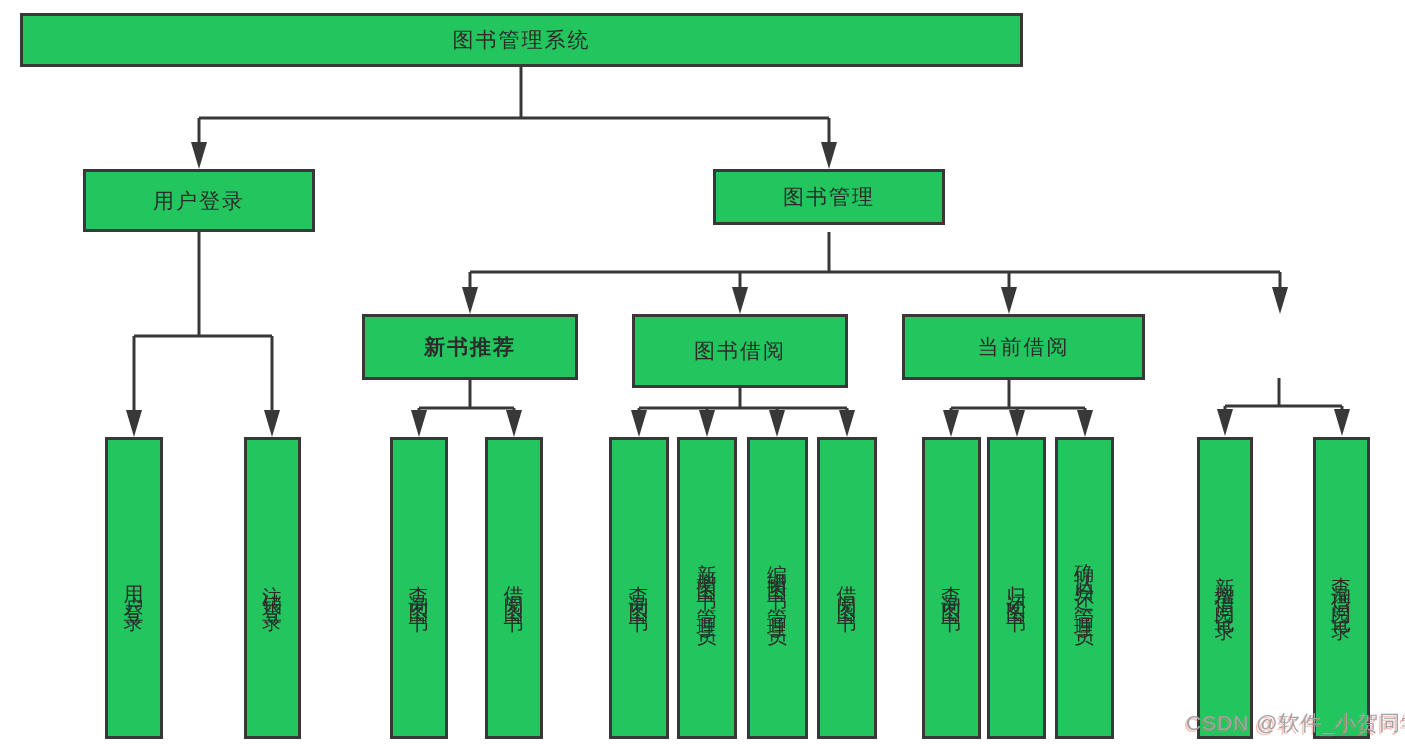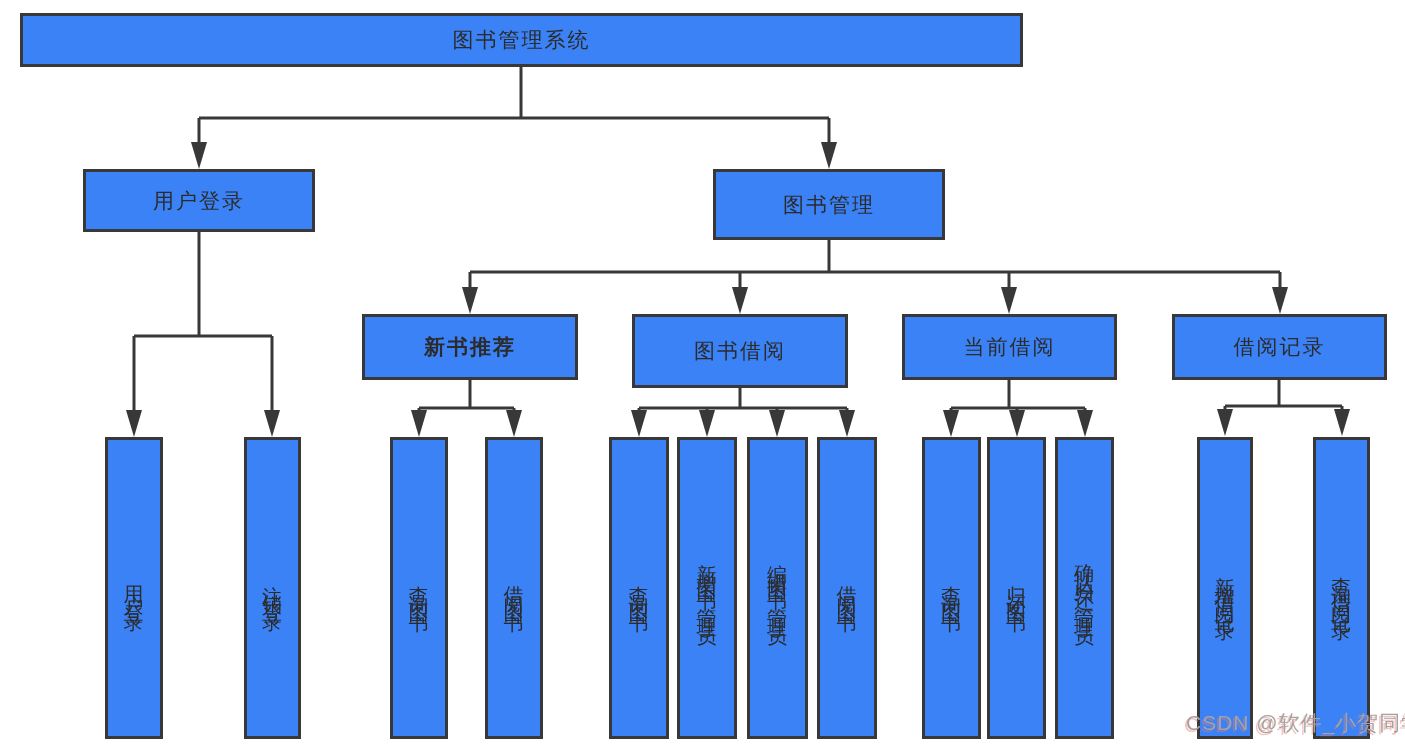--- a/index.html
+++ b/index.html
@@ -18,44 +18,44 @@
     left: 0; top: 0;
     width: 1405px;
     height: 747px;
     pointer-events: none;
   }
 
   .node {
     position: absolute;
     box-sizing: border-box;
     border: 3px solid #383838;
-    background: #3b82f6;
+    background: #22c55e;
     display: flex;
     align-items: center;
     justify-content: center;
     color: #2b2b2b;
   }
 
   .h-node { font-size: 21px; letter-spacing: 2px; white-space: nowrap; }
 
   .leaf span {
     writing-mode: vertical-rl;
     font-size: 20px;
     letter-spacing: 0.45em;
     line-height: 1;
     color: #2b2b2b;
   }
 
   
   .n-root   { left: 20px;   top: 13px;  width: 1003px; height: 54px; }
   .n-login  { left: 83px;   top: 169px; width: 232px;  height: 63px; }
-  .n-mgmt   { left: 713px;  top: 169px; width: 232px;  height: 71px; }
+  .n-mgmt   { left: 713px;  top: 169px; width: 232px;  height: 56px; }
   .n-rec    { left: 362px;  top: 314px; width: 216px;  height: 66px; font-weight: bold; }
   .n-borrow { left: 632px;  top: 314px; width: 216px;  height: 74px; }
-  .n-cur    { left: 902px;  top: 314px; width: 215px;  height: 66px; }
+  .n-cur    { left: 902px;  top: 314px; width: 243px;  height: 66px; }
   .n-hist   { left: 1172px; top: 314px; width: 215px;  height: 66px; }
 
   .leaf { top: 437px; height: 302px; position: absolute; }
   .l1  { left: 105px;  width: 58px; }
   .l2  { left: 244px;  width: 57px; }
   .l3  { left: 390px;  width: 58px; }
   .l4  { left: 485px;  width: 58px; }
   .l5  { left: 609px;  width: 60px; }
   .l6  { left: 677px;  width: 60px; }
   .l7  { left: 747px;  width: 61px; }
@@ -160,21 +160,20 @@
   </svg>
 
   <div class="node h-node n-root">图书管理系统</div>
 
   <div class="node h-node n-login">用户登录</div>
   <div class="node h-node n-mgmt">图书管理</div>
 
   <div class="node h-node n-rec">新书推荐</div>
   <div class="node h-node n-borrow">图书借阅</div>
   <div class="node h-node n-cur">当前借阅</div>
-  <div class="node h-node n-hist">借阅记录</div>
 
   <div class="node leaf l1">
     <span>用户登录</span>
   </div>
   <div class="node leaf l2">
     <span>注销登录</span>
   </div>
   <div class="node leaf l3">
     <span>查询图书</span>
   </div>

